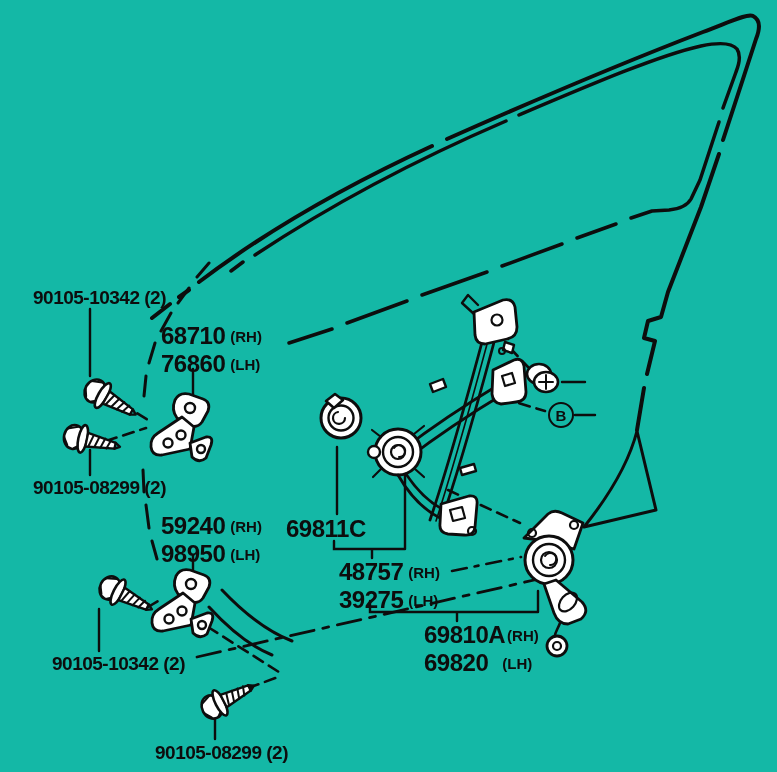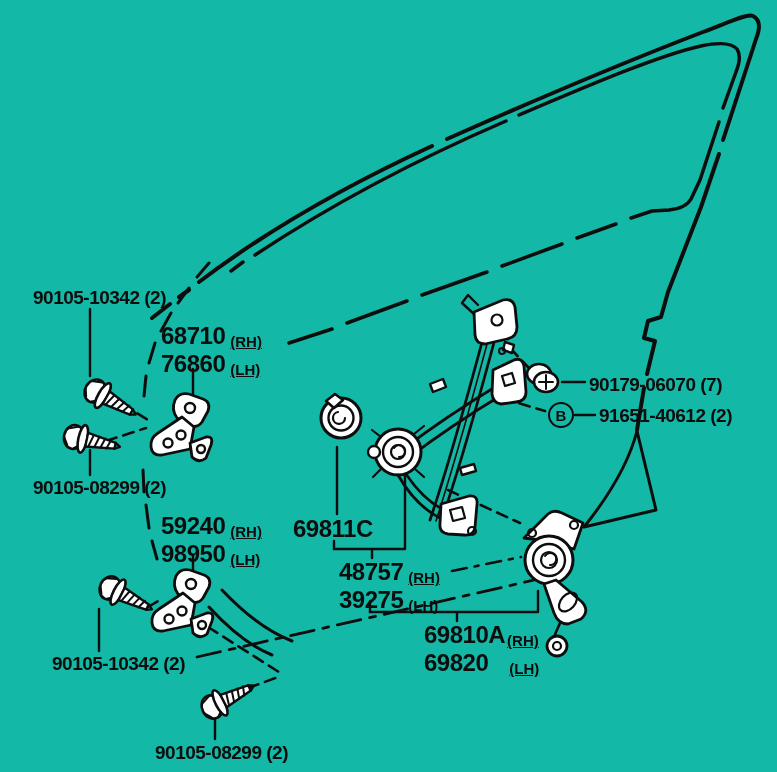--- a/index.html
+++ b/index.html
@@ -2,23 +2,23 @@
 <html><head>
 <meta charset="utf-8">
 <style>
   html,body{margin:0;padding:0;background:#ffffff;}
   .stage{position:relative;width:777px;height:772px;background:#14b8a6;overflow:hidden;
          font-family:"Liberation Sans",sans-serif;color:#0d0d0d;}
   .stage svg{position:absolute;left:0;top:0;}
   .lbl{position:absolute;font:bold 19px "Liberation Sans",sans-serif;letter-spacing:-0.5px;
        white-space:nowrap;color:#0d0d0d;}
   .lbl2{position:absolute;white-space:nowrap;color:#0d0d0d;}
-  .lbl2 .row{display:flex;align-items:flex-end;gap:5px;line-height:22px;}
+  .lbl2 .row{display:flex;align-items:center;gap:5px;line-height:22px;}
   .num{font:bold 24px "Liberation Sans",sans-serif;letter-spacing:-0.5px;}
-  .side{font:bold 15px "Liberation Sans",sans-serif;text-decoration:underline;}
+  .side{font:bold 15px "Liberation Sans",sans-serif;}
   .bcirc{position:absolute;left:548px;top:402px;width:22px;height:22px;
          border:2.5px solid #0d0d0d;border-radius:50%;display:flex;align-items:center;
          justify-content:center;font:bold 15px "Liberation Sans",sans-serif;}
 </style>
 </head>
 <body>
 
 <div class="stage">
 
 <svg width="777" height="772" viewBox="0 0 777 772">
@@ -143,39 +143,37 @@
   <div class="row">
         <span class="num">68710</span>
         <span class="side">(RH)</span>
       </div>
   <div class="row">
         <span class="num">76860</span>
         <span class="side">(LH)</span>
       </div>
 </div>
 
-<div class="lbl" style="left:589px;top:374px">90179-06070 (7)</div>
 
 <div class="bcirc">B</div>
-<div class="lbl" style="left:599px;top:405px">91651-40612 (2)</div>
 
 <div class="lbl" style="left:33px;top:477px">90105-08299 (2)</div>
 
 <div class="lbl2" style="left:161px;top:512px">
   <div class="row">
         <span class="num">59240</span>
         <span class="side">(RH)</span>
       </div>
   <div class="row">
         <span class="num">98950</span>
         <span class="side">(LH)</span>
       </div>
 </div>
 
-<div class="lbl2" style="left:293px;top:515px">
+<div class="lbl2" style="left:286px;top:515px">
   <div class="row">
         <span class="num">69811C</span>
       </div>
 </div>
 
 <div class="lbl2" style="left:339px;top:558px">
   <div class="row">
         <span class="num">48757</span>
         <span class="side">(RH)</span>
       </div>
@@ -185,21 +183,21 @@
       </div>
 </div>
 
 <div class="lbl" style="left:52px;top:653px">90105-10342 (2)</div>
 
 <div class="lbl2" style="left:424px;top:621px">
   <div class="row" style="gap:2px">
         <span class="num">69810A</span>
         <span class="side">(RH)</span>
       </div>
-  <div class="row" style="gap:21px">
+  <div class="row" style="gap:14px">
         <span class="num">69820</span>
         <span class="side">(LH)</span>
       </div>
 </div>
 
 <div class="lbl" style="left:155px;top:742px">90105-08299 (2)</div>
 
 </div>
 
 </body></html>

